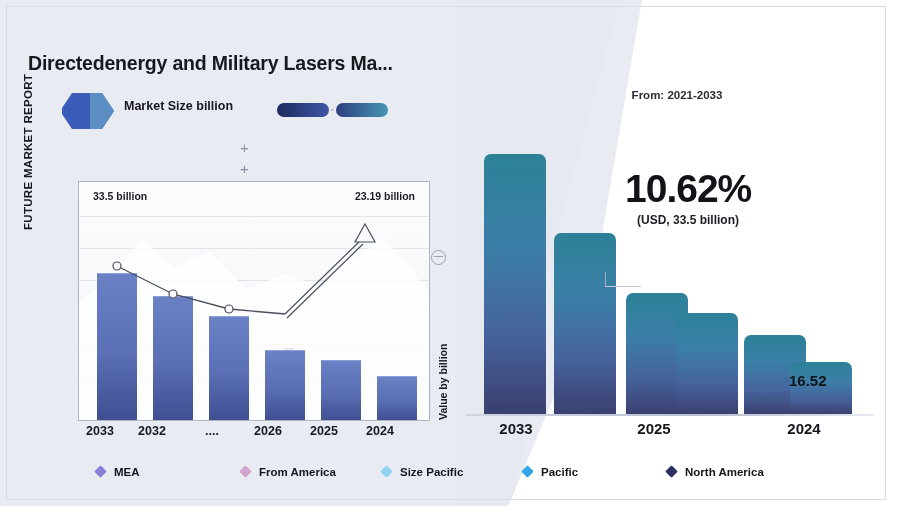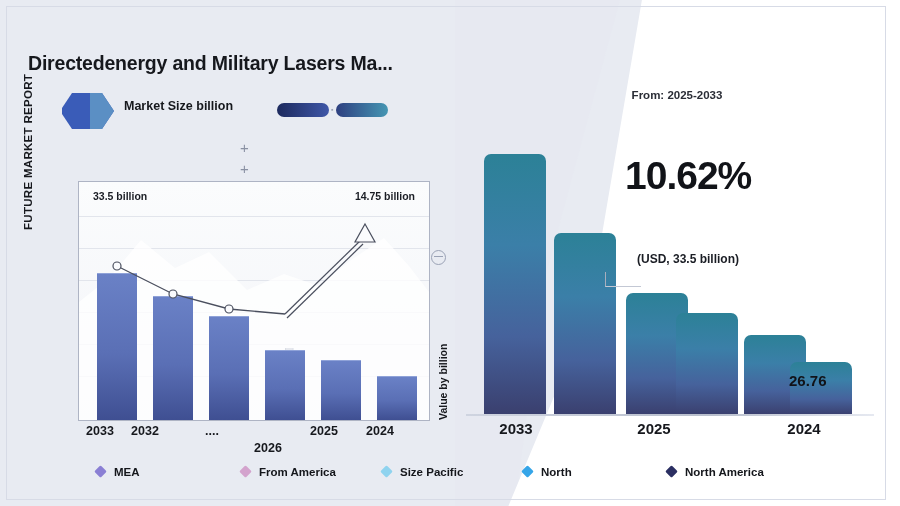--- a/index.html
+++ b/index.html
@@ -141,26 +141,26 @@
   }
   .rbaseline{
     position:absolute;left:466px;top:414px;width:408px;height:2px;
     background:linear-gradient(90deg,#cfd4e0,#b9bfcd 60%,#e6e9f1);
   }
   .rxlabel{
     position:absolute;top:420px;font-size:15px;font-weight:bold;color:#16181d;
     text-align:center;
   }
   .cagr{
-    position:absolute;left:625px;top:154px;
+    position:absolute;left:625px;top:167px;
     font-size:39px;font-weight:bold;color:#111318;letter-spacing:-1px;
   }
   .cagr-sub{
     position:absolute;left:637px;top:213px;
-    font-size:12px;font-weight:bold;color:#1a1d24;margin-top:39px;
+    font-size:12px;font-weight:bold;color:#1a1d24;
   }
   .rval{
     position:absolute;left:789px;top:372px;
     font-size:15px;font-weight:bold;color:#111318;
   }
   .bracket{
     position:absolute;left:605px;top:272px;width:35px;height:14px;
     border-left:1.5px solid #a8aebd;border-bottom:1.5px solid #c3c8d4;
   }
 
@@ -234,65 +234,65 @@
       <polyline points="38,84 94,112 150,127 206,132" fill="none" stroke="#4a4f5e" stroke-width="1.3"></polyline>
       <circle cx="38" cy="84" r="4" fill="#fafbfd" stroke="#4a4f5e" stroke-width="1.2"></circle>
       <circle cx="94" cy="112" r="4" fill="#fafbfd" stroke="#4a4f5e" stroke-width="1.2"></circle>
       <circle cx="150" cy="127" r="4" fill="#fafbfd" stroke="#4a4f5e" stroke-width="1.2"></circle>
       <polyline points="206,132 282,58" fill="none" stroke="#4a4f5e" stroke-width="1.2"></polyline>
       <polyline points="208,136 284,62" fill="none" stroke="#4a4f5e" stroke-width="1.2"></polyline>
       <path d="M286 42 L296 60 L276 60 Z" fill="#fafbfd" stroke="#4a4f5e" stroke-width="1.2"></path>
     </svg>
 
     <div class="ann-left">33.5 billion</div>
-    <div class="ann-right">14.75 billion</div>
+    <div class="ann-right">23.19 billion</div>
   </div>
 
   <div class="lxlabels">
     <div class="lxlabel" style="left:8px;width:60px;">2033</div>
-    <div class="lxlabel" style="left:53px;width:60px;">2032</div>
+    <div class="lxlabel" style="left:60px;width:60px;">2032</div>
     <div class="lxlabel" style="left:120px;width:60px;">....</div>
-    <div class="lxlabel" style="left:176px;width:60px;margin-top:17px;">2026</div>
+    <div class="lxlabel" style="left:176px;width:60px;">2026</div>
     <div class="lxlabel" style="left:232px;width:60px;">2025</div>
     <div class="lxlabel" style="left:288px;width:60px;">2024</div>
   </div>
 
-  <div class="subtitle-right">From: 2025-2033</div>
+  <div class="subtitle-right">From: 2021-2033</div>
 
   <div class="rchart">
     <div class="rbar" style="left:14px;width:62px;height:261px;"></div>
     <div class="rbar" style="left:84px;width:62px;height:182px;"></div>
     <div class="rbar" style="left:156px;width:62px;height:122px;"></div>
     <div class="rbar" style="left:206px;width:62px;height:102px;"></div>
     <div class="rbar" style="left:274px;width:62px;height:80px;"></div>
     <div class="rbar" style="left:320px;width:62px;height:53px;"></div>
   </div>
   <div class="rbaseline"></div>
 
   <div class="bracket"></div>
 
   <div class="rxlabel" style="left:470px;width:92px;">2033</div>
   <div class="rxlabel" style="left:608px;width:92px;">2025</div>
   <div class="rxlabel" style="left:758px;width:92px;">2024</div>
 
   <div class="cagr">10.62%</div>
   <div class="cagr-sub">(USD, 33.5 billion)</div>
-  <div class="rval">26.76</div>
+  <div class="rval">16.52</div>
 
   <div class="blegend">
     <div class="bl-item" style="left:92px;">
       <span class="bl-dot" style="background:#8a7fd4;"></span><span class="bl-text">MEA</span>
     </div>
     <div class="bl-item" style="left:237px;">
       <span class="bl-dot" style="background:#d3a3cd;"></span><span class="bl-text">From America</span>
     </div>
     <div class="bl-item" style="left:378px;">
       <span class="bl-dot" style="background:#8fd3ef;"></span><span class="bl-text">Size Pacific</span>
     </div>
     <div class="bl-item" style="left:519px;">
-      <span class="bl-dot" style="background:#35a5e8;"></span><span class="bl-text">North</span>
+      <span class="bl-dot" style="background:#35a5e8;"></span><span class="bl-text">Pacific</span>
     </div>
     <div class="bl-item" style="left:663px;">
       <span class="bl-dot" style="background:#2b2f62;"></span><span class="bl-text">North America</span>
     </div>
   </div>
 
 </div>
 
 </body></html>

